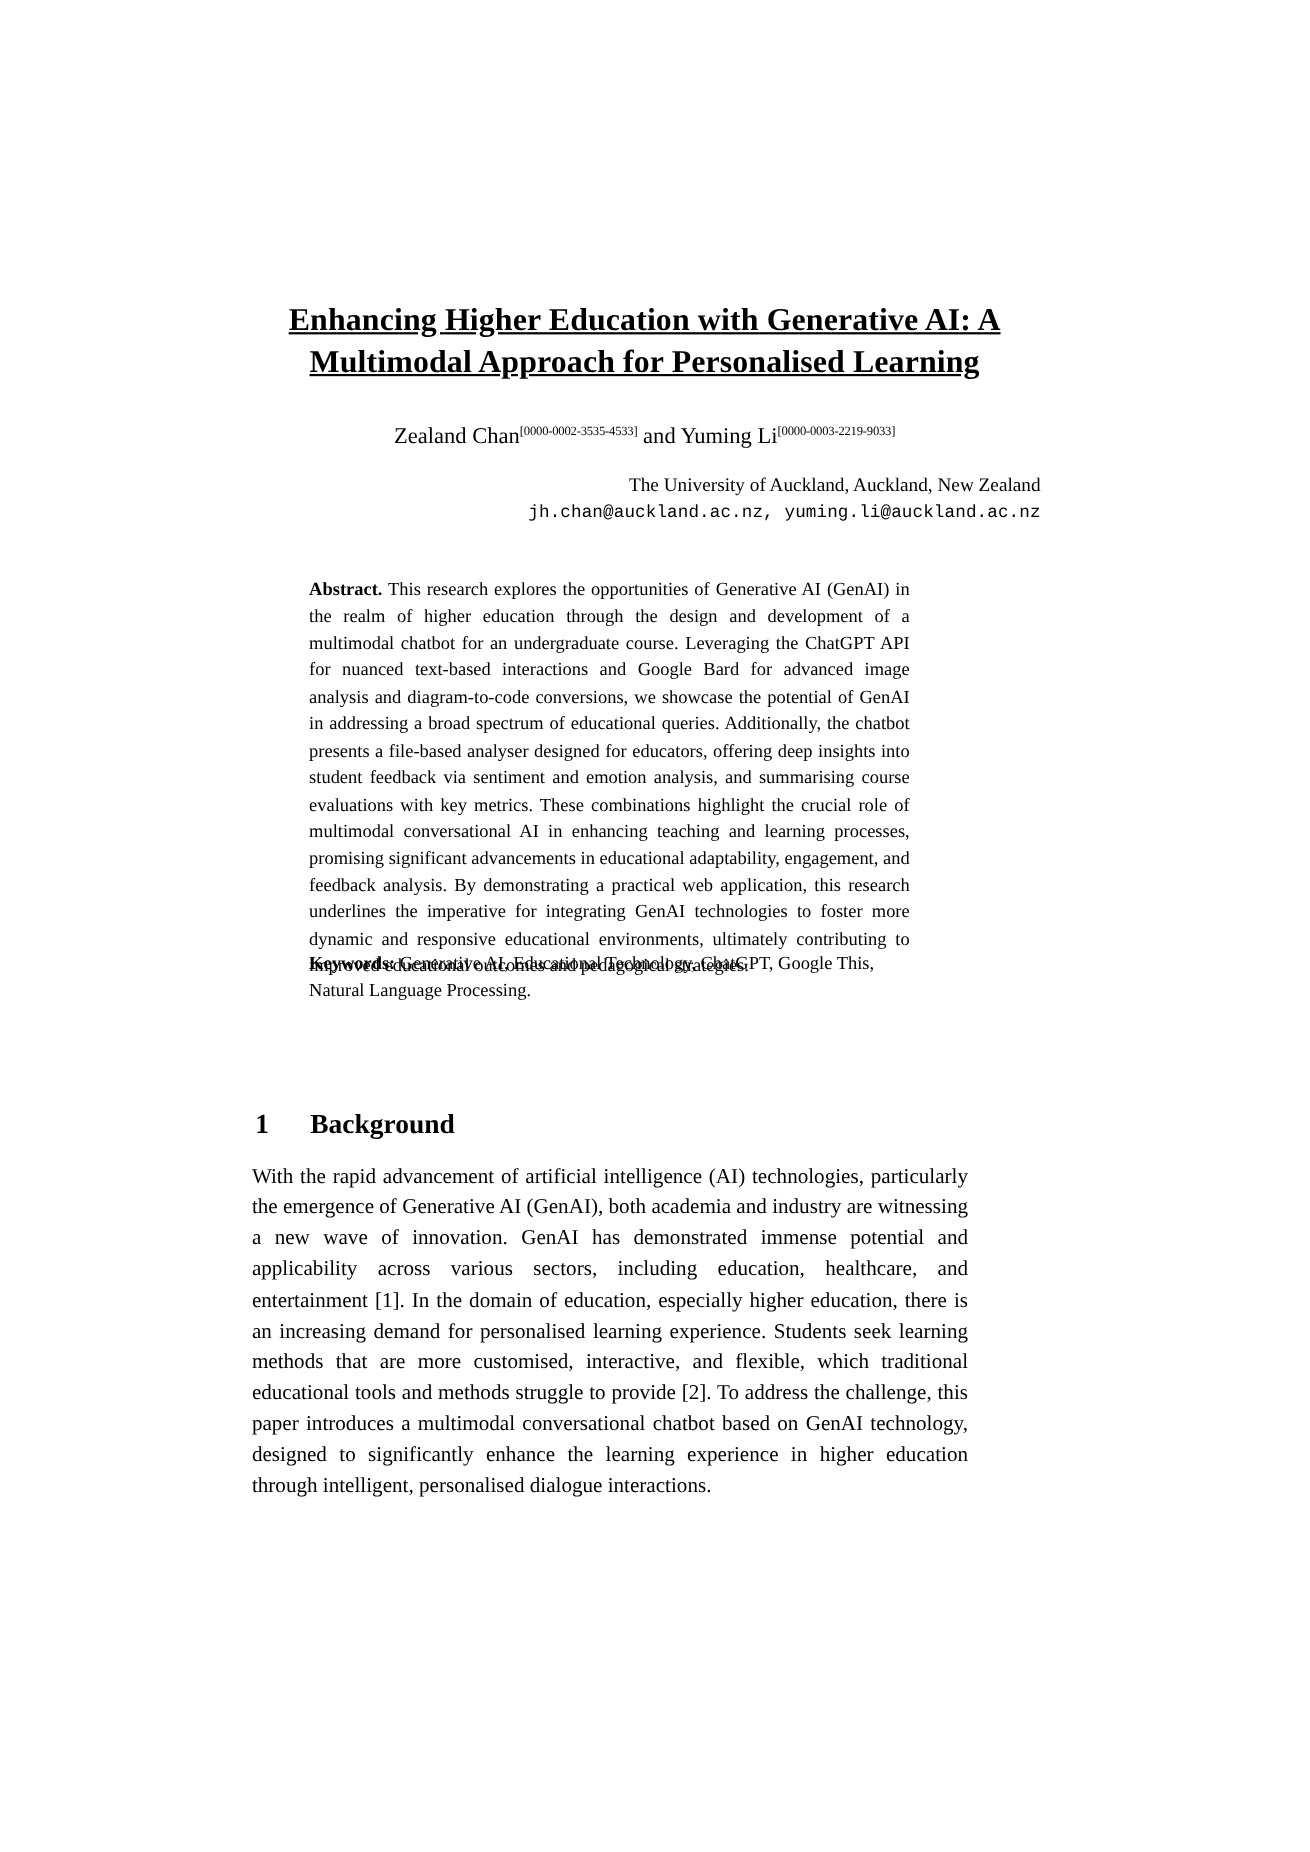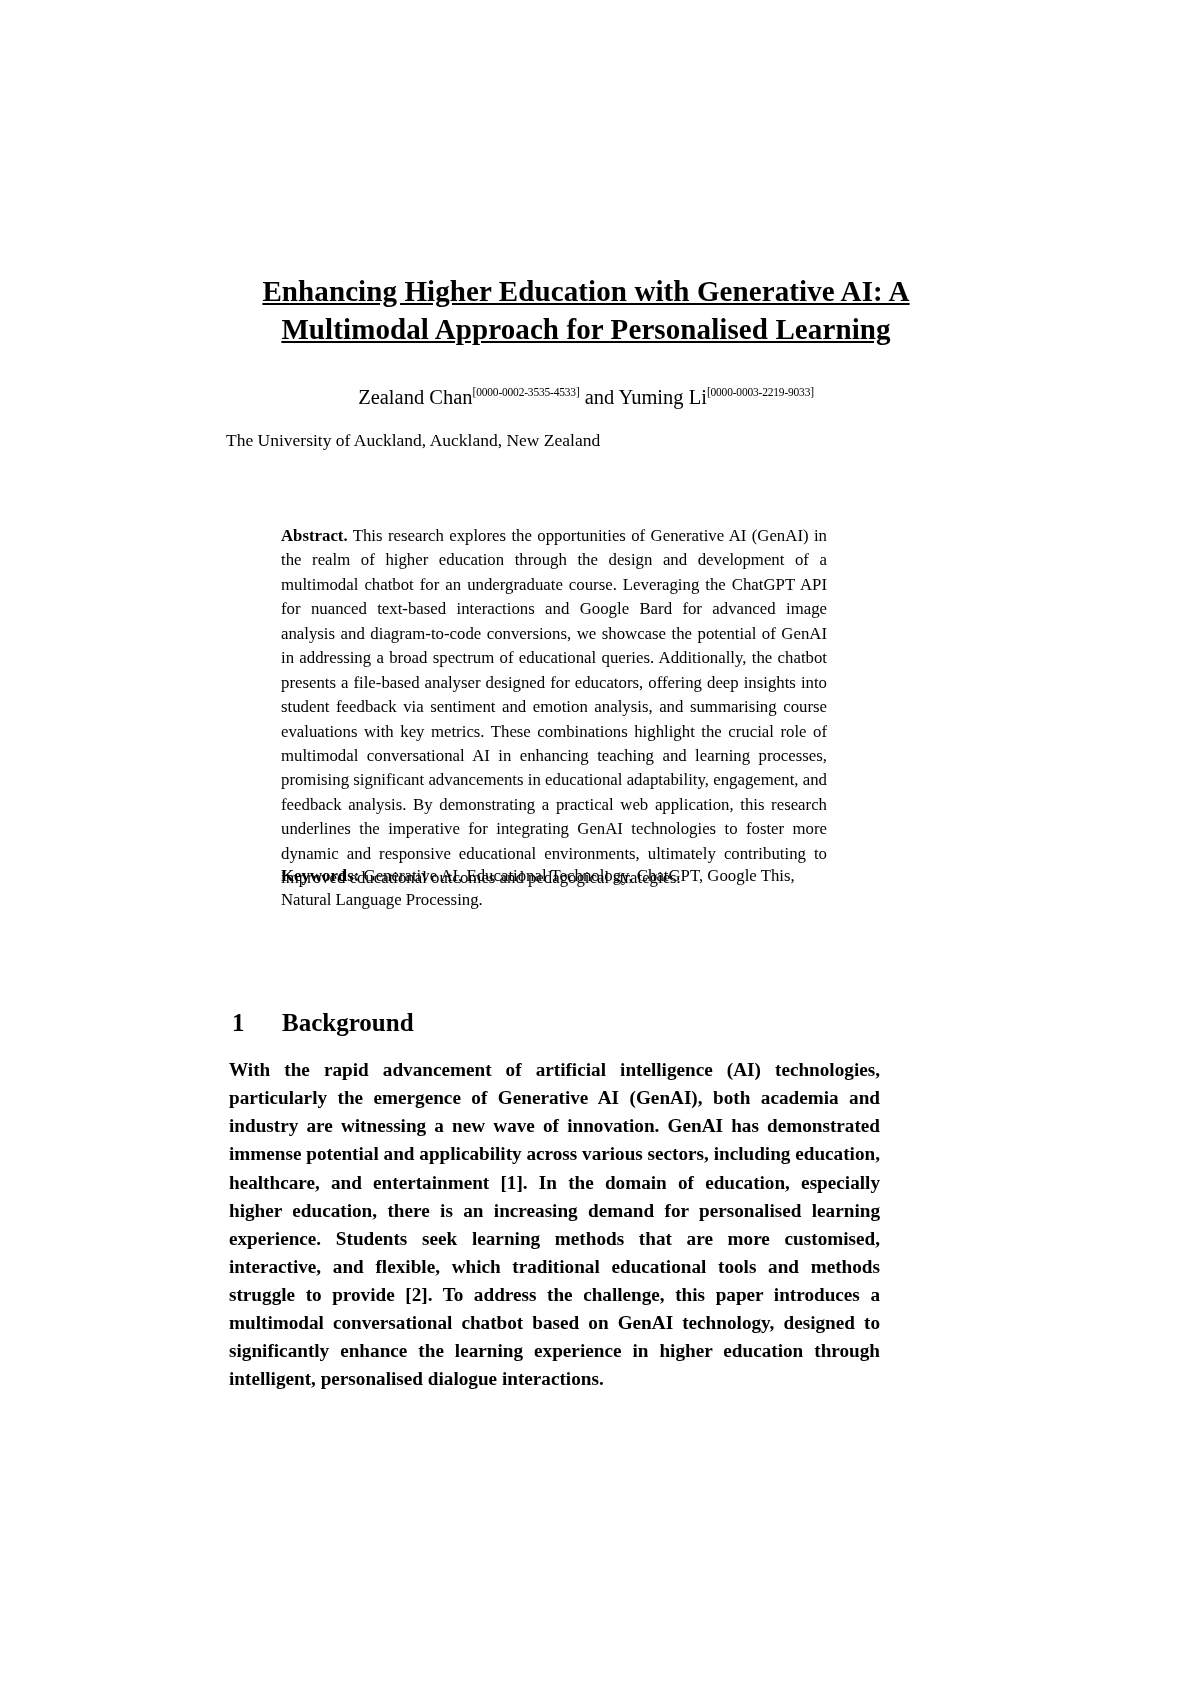--- a/index.html
+++ b/index.html
@@ -64,21 +64,21 @@
     line-height: 0;
     letter-spacing: -0.2px;
   }
 
   
   .affiliation-block {
     position: absolute;
     left: 226px;
     top: 428px;
     width: 720px;
-    text-align: left;
+    text-align: right;
   }
 
   .affiliation-line {
     font-size: 17.5px;
     line-height: 1.42;
     margin: 0;
   }
 
   .email-line {
     font-family: "Liberation Mono", "DejaVu Sans Mono", monospace;
@@ -139,21 +139,20 @@
   .section-number {
     display: inline-block;
     width: 50px;
   }
 
   .body-block {
     position: absolute;
     left: 229px;
     top: 1056px;
     width: 651px;
-    font-weight: bold;
   }
 
   .body-paragraph {
     font-size: 19.2px;
     line-height: 1.465;
     text-align: justify;
     text-justify: inter-word;
     margin: 0;
     hyphens: none;
   }
@@ -166,20 +165,21 @@
   <div class="title-block">
     <h1 class="paper-title">Enhancing Higher Education with Generative AI: A Multimodal Approach for Personalised Learning</h1>
   </div>
 
   <div class="authors-block">
     <p class="authors-line"><span>Zealand Chan</span><span class="orcid">[0000-0002-3535-4533]</span><span> and </span><span>Yuming Li</span><span class="orcid">[0000-0003-2219-9033]</span></p>
   </div>
 
   <div class="affiliation-block">
     <p class="affiliation-line">The University of Auckland, Auckland, New Zealand</p>
+    <p class="email-line">jh.chan@auckland.ac.nz, yuming.li@auckland.ac.nz</p>
   </div>
 
   <div class="abstract-block">
     <p class="abstract-body"><span class="abstract-label">Abstract.</span><span> This research explores the opportunities of Generative AI (GenAI) in the realm of higher education through the design and development of a multimodal chatbot for an undergraduate course. Leveraging the ChatGPT API for nuanced text-based interactions and Google Bard for advanced image analysis and diagram-to-code conversions, we showcase the potential of GenAI in addressing a broad spectrum of educational queries. Additionally, the chatbot presents a file-based analyser designed for educators, offering deep insights into student feedback via sentiment and emotion analysis, and summarising course evaluations with key metrics. These combinations highlight the crucial role of multimodal conversational AI in enhancing teaching and learning processes, promising significant advancements in educational adaptability, engagement, and feedback analysis. By demonstrating a practical web application, this research underlines the imperative for integrating GenAI technologies to foster more dynamic and responsive educational environments, ultimately contributing to improved educational outcomes and pedagogical strategies.</span></p>
   </div>
 
   <div class="keywords-block">
     <p class="keywords-body"><span class="keywords-label">Keywords:</span><span> Generative AI, Educational Technology, ChatGPT, Google This, Natural Language Processing.</span></p>
   </div>
 

